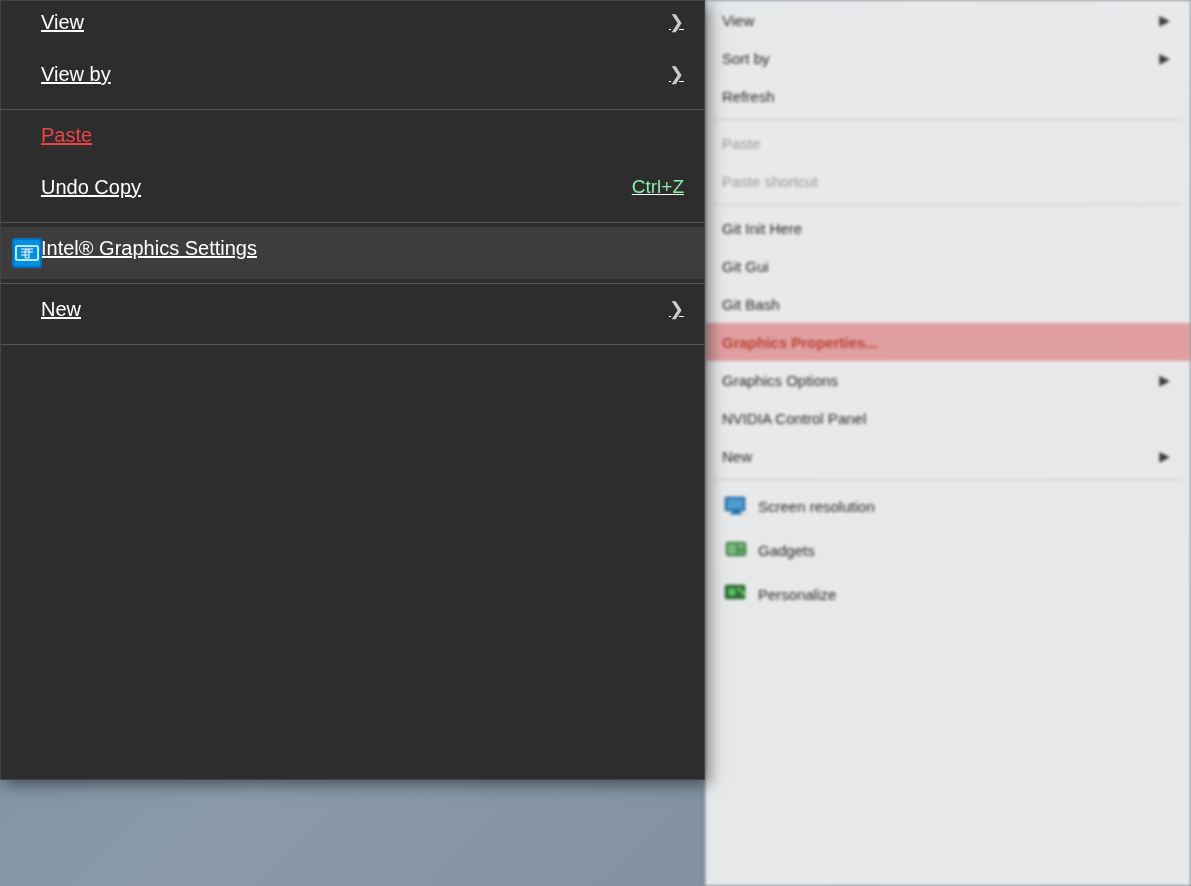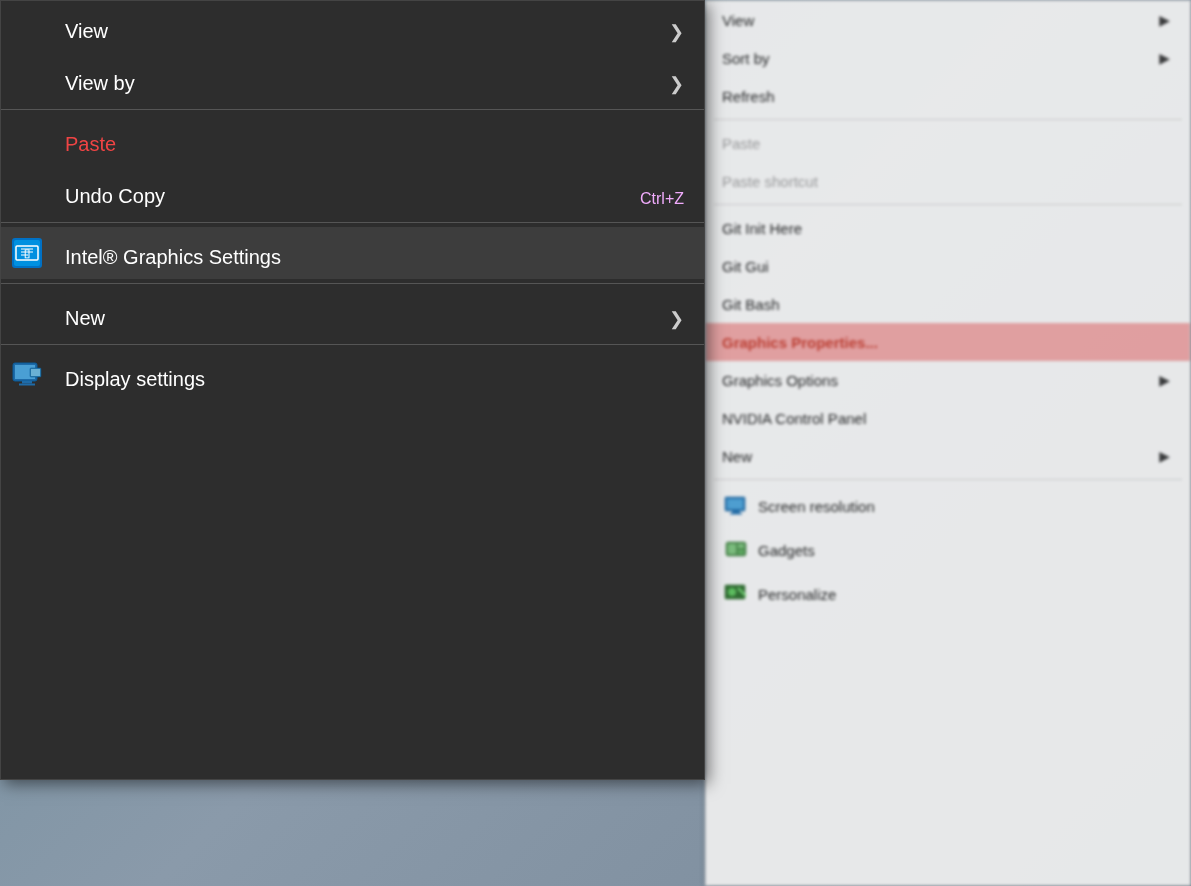--- a/index.html
+++ b/index.html
@@ -29,43 +29,44 @@
       width: 705px;
       height: 780px;
       background: #2d2d2d;
       border: 1px solid #444;
       box-shadow: 4px 4px 15px rgba(0,0,0,0.5);
       z-index: 10;
     }
 
     .context-menu-dark .menu-item {
       display: flex;
-      align-items: flex-end;
-      padding: 10px 20px 10px 64px;
+      align-items: flex-start;
+      padding: 10px 20px 10px 40px;
       color: #ffffff;
       font-size: 20px;
       font-weight: 400;
       cursor: pointer;
       position: relative;
       min-height: 52px;
+      text-decoration: underline;
     }
 
     .context-menu-dark .menu-item.disabled {
       color: #ef4444;
       cursor: default;
     }
 
     .context-menu-dark .menu-item.highlighted {
       background: #3a3a3a;
     }
 
     .context-menu-dark .menu-item .shortcut {
       margin-left: auto;
-      color: #f0abfc;
-      font-size: 16px;
+      color: #86efac;
+      font-size: 19px;
     }
 
     .context-menu-dark .menu-item .chevron {
       margin-left: auto;
       font-size: 18px;
       color: #ccc;
     }
 
     .context-menu-dark .menu-item .icon {
       position: absolute;
@@ -286,31 +287,17 @@
 
     <div class="divider"></div>
 
     <div class="menu-item">
       <span>New</span>
       <span class="chevron">❯</span>
     </div>
 
     <div class="divider"></div>
 
-    <div class="menu-item">
-      <div class="icon">
-        <svg width="30" height="30" viewBox="0 0 30 30">
-          <rect x="1" y="3" width="24" height="18" rx="2" fill="#1e6ba8" stroke="#0a5a97" stroke-width="1"></rect>
-          <rect x="3" y="5" width="20" height="14" fill="#4a9fd4"></rect>
-          <rect x="10" y="21" width="10" height="2.5" fill="#1e6ba8"></rect>
-          <rect x="7" y="23.5" width="16" height="2" fill="#1e6ba8"></rect>
-
-          <rect x="18" y="8" width="11" height="9" rx="1" fill="#2a7aaa" stroke="#0a5a97" stroke-width="0.5"></rect>
-          <rect x="19" y="9" width="9" height="7" fill="#6ab0d4"></rect>
-        </svg>
-      </div>
-      <span>Display settings</span>
-    </div>
 
 
   </div>
 
 </div>
 
 </body></html>

